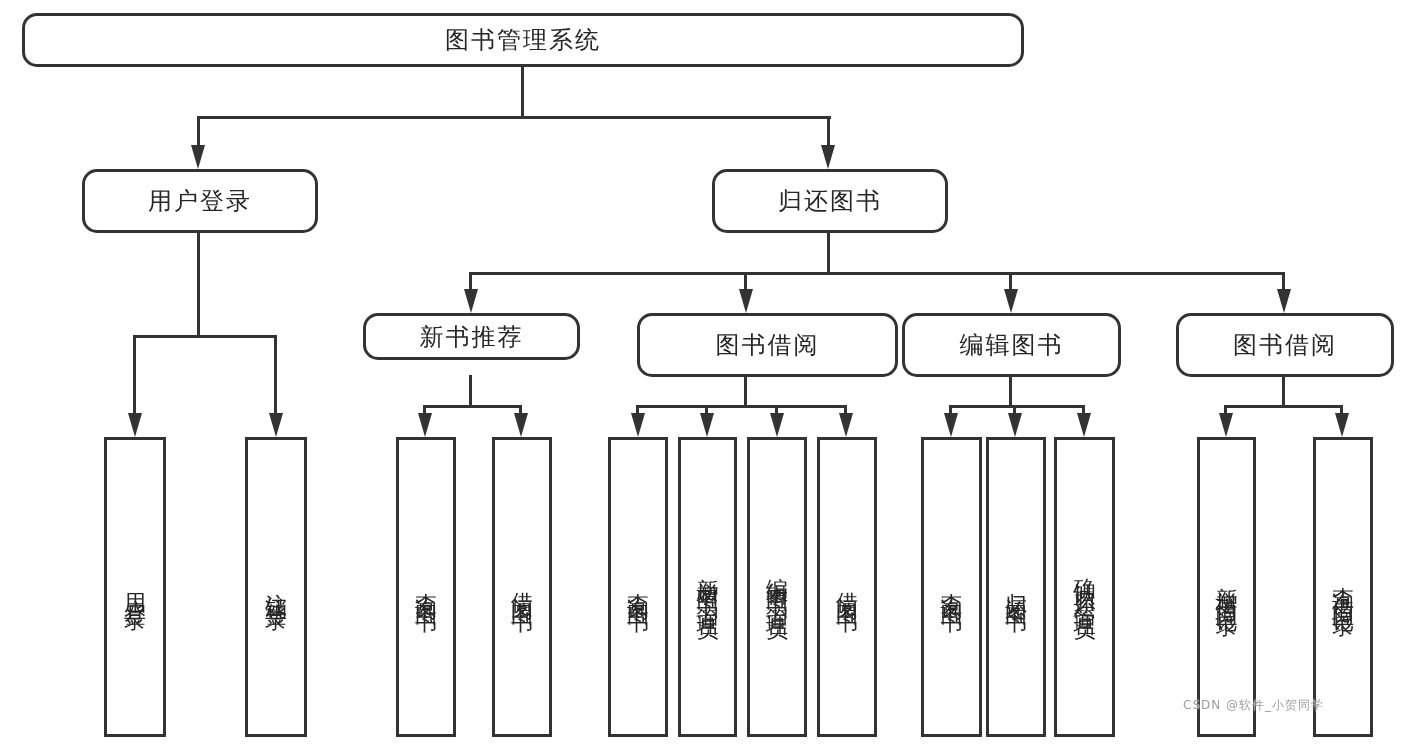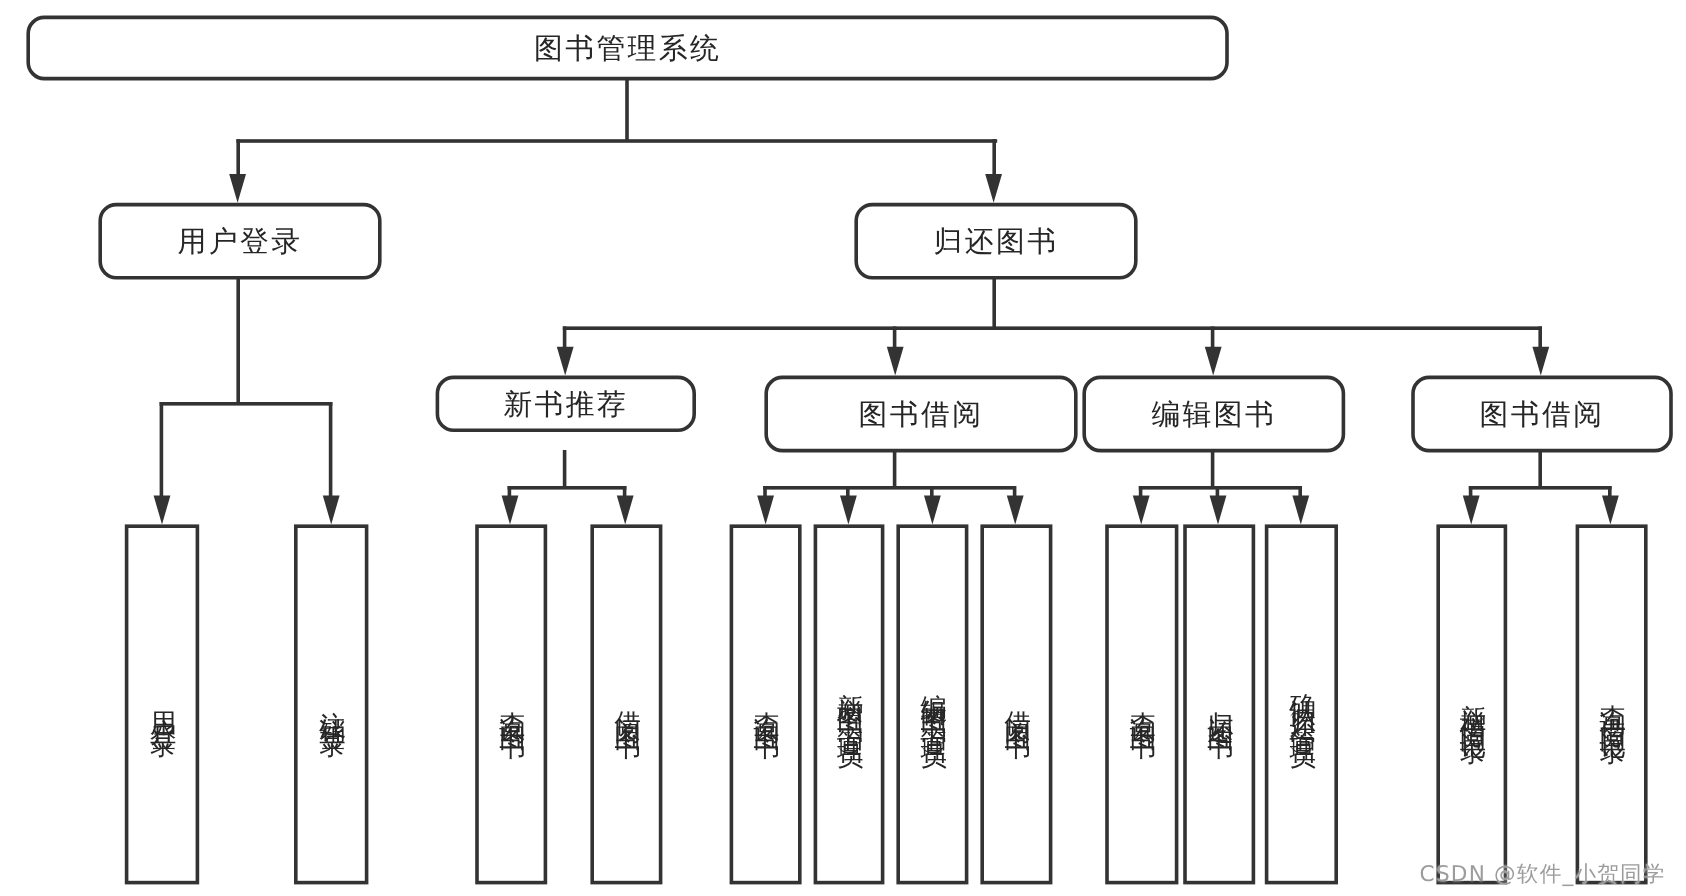--- a/index.html
+++ b/index.html
@@ -22,22 +22,22 @@
     letter-spacing:6px;line-height:1;
   }
   .hline{position:absolute;height:3px;background:var(--line,#333333);}
   .vline{position:absolute;width:3px;background:var(--line,#333333);}
   .arrow{
     position:absolute;width:0;height:0;
     border-left:7px solid transparent;border-right:7px solid transparent;
     border-top:24px solid var(--line,#333333);
   }
   .watermark{
-    position:absolute;left:1183px;top:716px;
-    font-size:18px;letter-spacing:1px;white-space:nowrap;
+    position:absolute;left:1183px;top:697px;
+    font-size:12px;letter-spacing:1px;white-space:nowrap;
     color:var(--watermark,#9c9c9c);
     text-shadow:0 0 2px #ffffff;
     z-index:5;
   }
 </style>
 </head>
 <body>
 
 <div id="stage">
 

